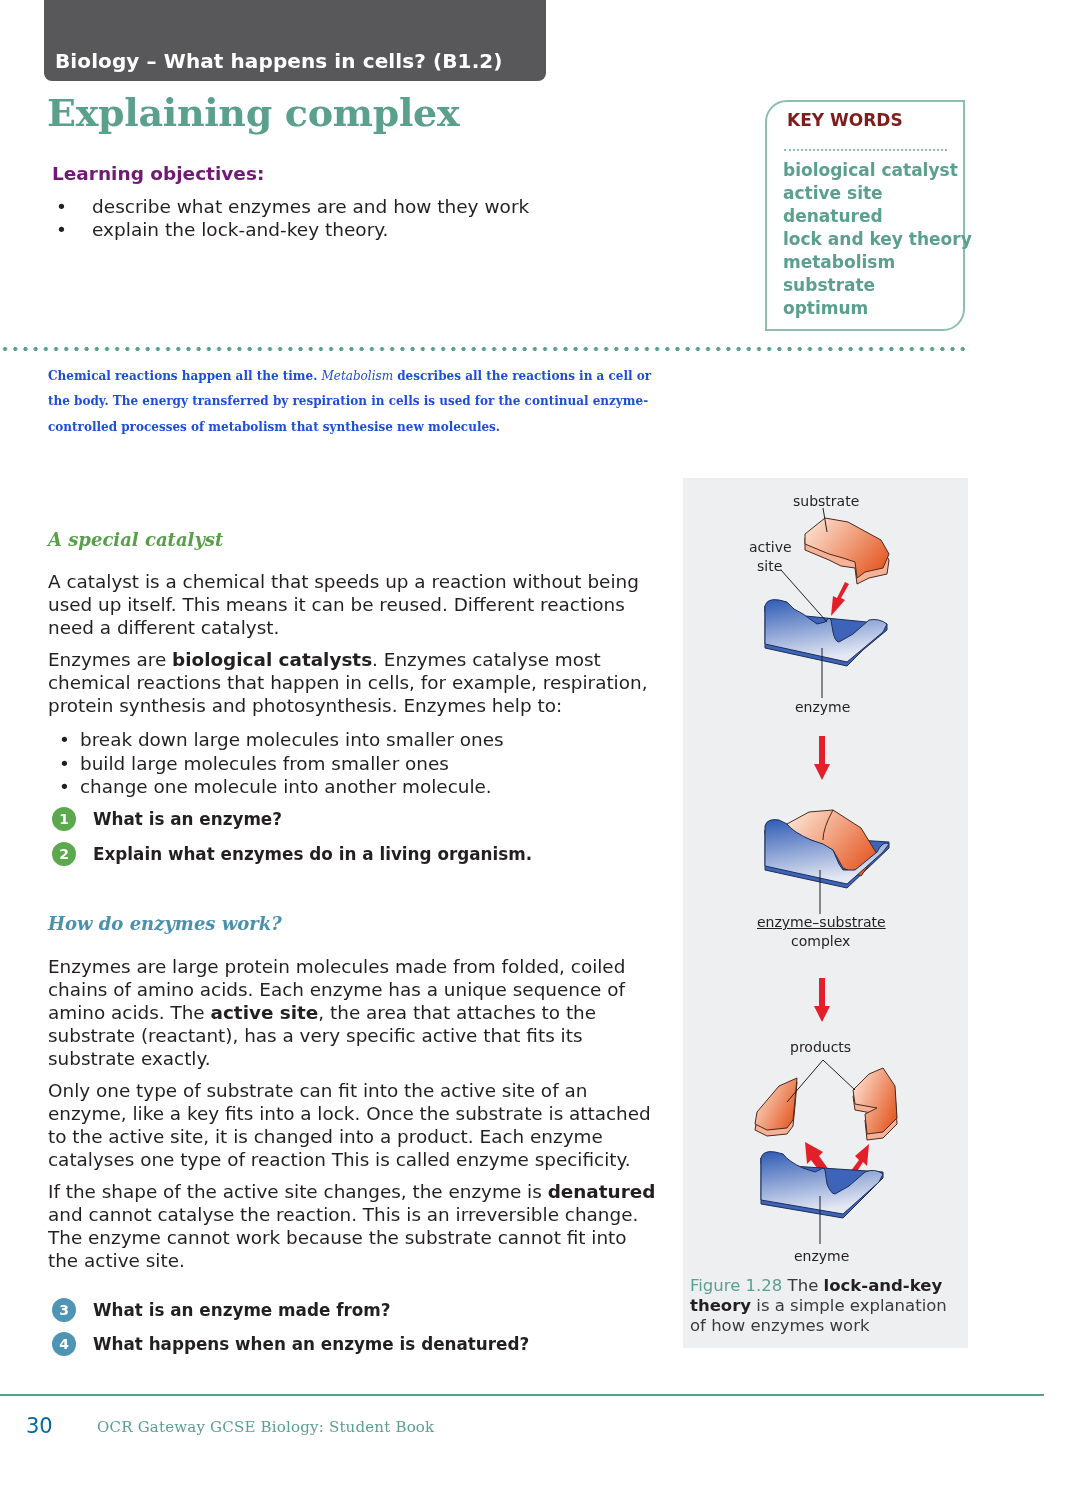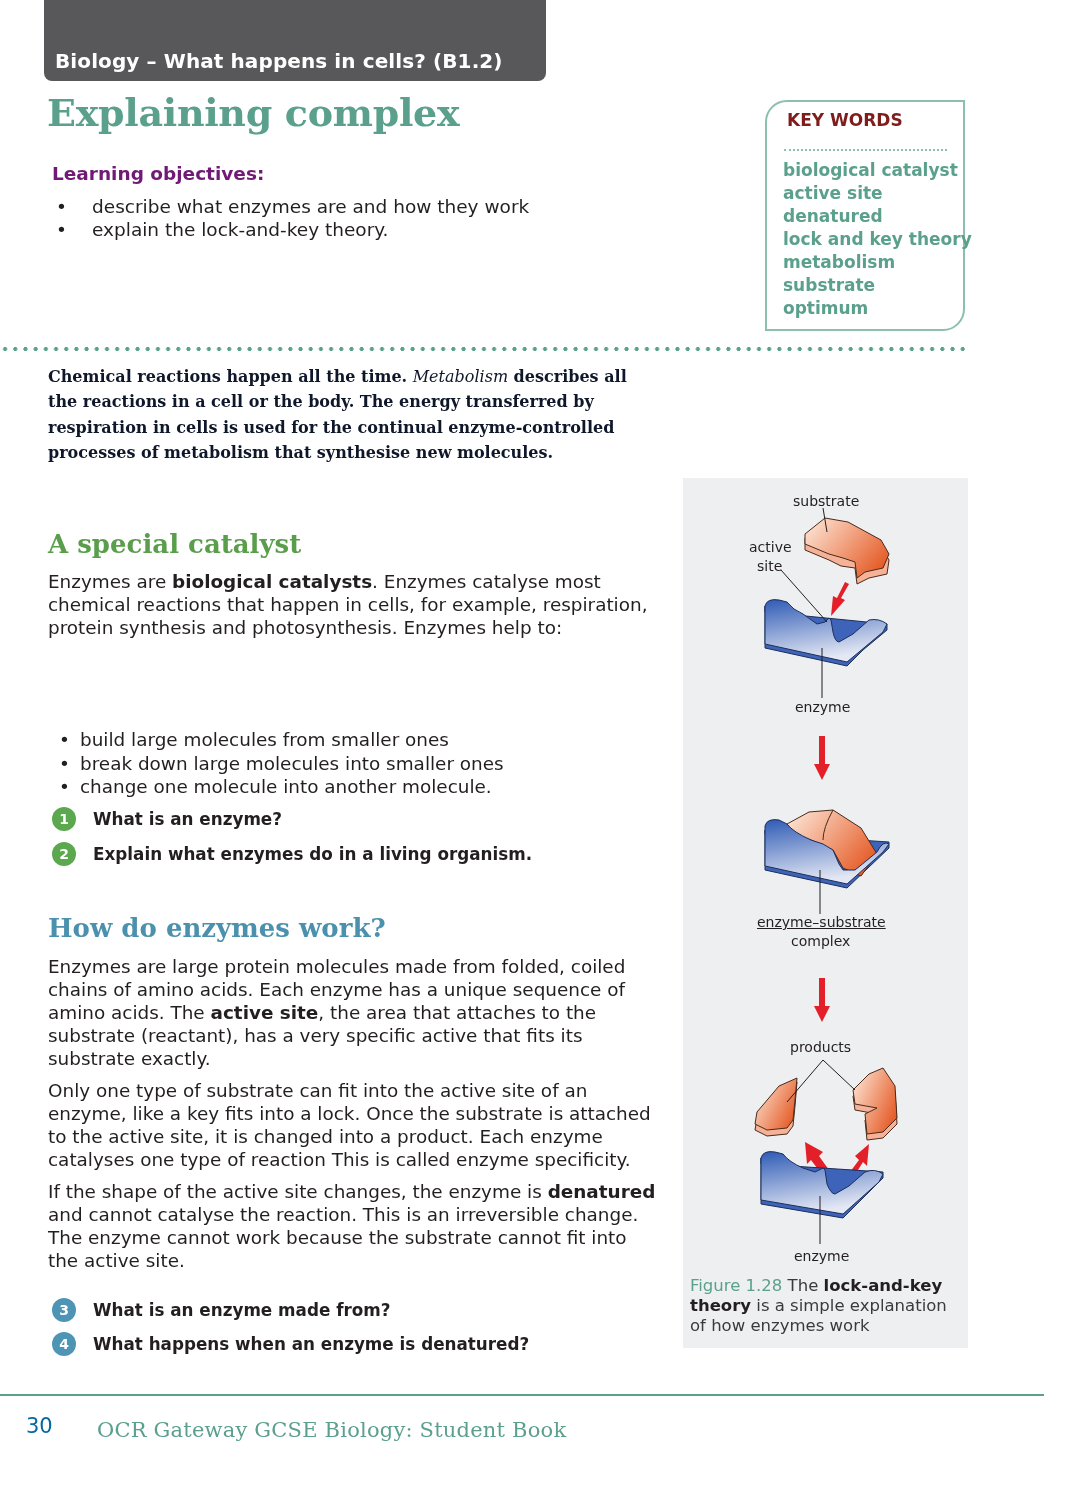--- a/index.html
+++ b/index.html
@@ -27,24 +27,24 @@
   .keywords .kw-title { position:absolute; left:20px; top:8px; font-weight:bold; font-size:17px; color:#7f1d1d; }
   .keywords .kw-rule { position:absolute; left:17px; right:16px; top:47px; border-top:2px dotted #8cbfae; }
   .keywords ul { position:absolute; left:16px; top:57px; margin:0; padding:0; list-style:none;
                  font-weight:bold; font-size:17px; line-height:23px; color:#5aa08c; white-space:nowrap; }
 
   .dot-rule { left:0; top:346px; width:968px; height:6px;
               background-image:radial-gradient(circle, #5aa08c 1.8px, transparent 2.2px);
               background-size:10.2px 6px; background-repeat:repeat-x; }
 
   .intro { left:48px; top:364px; width:610px; font-family:"DejaVu Serif", serif; font-weight:bold;
-           font-size:16px; line-height:25.4px; color:#0f172a; }
+           font-size:12px; line-height:25.4px; color:#1d4ed8; }
   .intro em { font-weight:normal; font-style:italic; }
 
-  .h2 { font-family:"DejaVu Serif", serif; font-weight:bold; font-size:26px; }
+  .h2 { font-family:"DejaVu Serif", serif; font-style:italic; font-weight:bold; font-size:18px; }
   .h2.green { color:#5a9e4c; }
   .h2.blue { color:#4b91ad; }
 
   .body { font-size:18.4px; line-height:23px; color:#231f20; width:610px; }
   .body p { margin:0 0 9px 0; }
   .body b { font-weight:bold; }
 
   .blist { margin:0; padding:0; list-style:none; font-size:18.4px; line-height:23.5px; }
   .blist li { position:relative; padding-left:32px; }
   .blist li::before { content:"\2022"; position:absolute; left:11px; }
@@ -58,21 +58,21 @@
   
   .figure { left:683px; top:478px; width:285px; height:870px; background:#eeeff0; }
   .fig-label { position:absolute; font-size:14px; color:#231f20; text-align:center; line-height:19px; white-space:nowrap; }
   .figure svg { position:absolute; left:0; top:0; }
   .caption { position:absolute; left:7px; top:798px; width:270px; font-size:16.5px; line-height:20px; color:#3a3a3c; }
   .caption .fig-num { color:#5aa08c; }
   .caption b { color:#231f20; }
 
   .footer-rule { left:0; top:1394px; width:1044px; height:2px; background:#5aa08c; }
   .page-num { left:26px; top:1414px; font-size:21px; color:#0369a1; }
-  .book-title { left:97px; top:1418px; font-family:"DejaVu Serif", serif; font-size:21px; color:#5aa08c; letter-spacing:0.2px; }
+  .book-title { left:97px; top:1418px; font-family:"DejaVu Serif", serif; font-size:15px; color:#5aa08c; letter-spacing:0.2px; }
 </style>
 </head>
 <body>
 
 <div class="abs header-tab">
   <span>Biology – What happens in cells? (B1.2)</span>
 </div>
 
 <div class="abs page-title">Explaining complex</div>
 
@@ -97,25 +97,26 @@
 </div>
 
 <div class="abs dot-rule"></div>
 
 <div class="abs intro">
   <span>Chemical reactions happen all the time. </span><em>Metabolism</em><span> describes all the reactions in a cell or the body. The energy transferred by respiration in cells is used for the continual enzyme-controlled processes of metabolism that synthesise new molecules.</span>
 </div>
 
 <div class="abs h2 green" style="left:48px; top:529px;">A special catalyst</div>
 <div class="abs body" style="left:48px; top:570px;">
+  <p>A catalyst is a chemical that speeds up a reaction without being used up itself. This means it can be reused. Different reactions need a different catalyst.</p>
   <p><span>Enzymes are </span><b>biological catalysts</b><span>. Enzymes catalyse most chemical reactions that happen in cells, for example, respiration, protein synthesis and photosynthesis. Enzymes help to:</span></p>
 </div>
 <ul class="abs blist" style="left:48px; top:728px;">
+  <li>break down large molecules into smaller ones</li>
   <li>build large molecules from smaller ones</li>
-  <li>break down large molecules into smaller ones</li>
   <li>change one molecule into another molecule.</li>
 </ul>
 <div class="abs q" style="left:52px; top:807px;">
   <span class="num green">1</span>
   <span>What is an enzyme?</span>
 </div>
 <div class="abs q" style="left:52px; top:842px;">
   <span class="num green">2</span>
   <span>Explain what enzymes do in a living organism.</span>
 </div>

